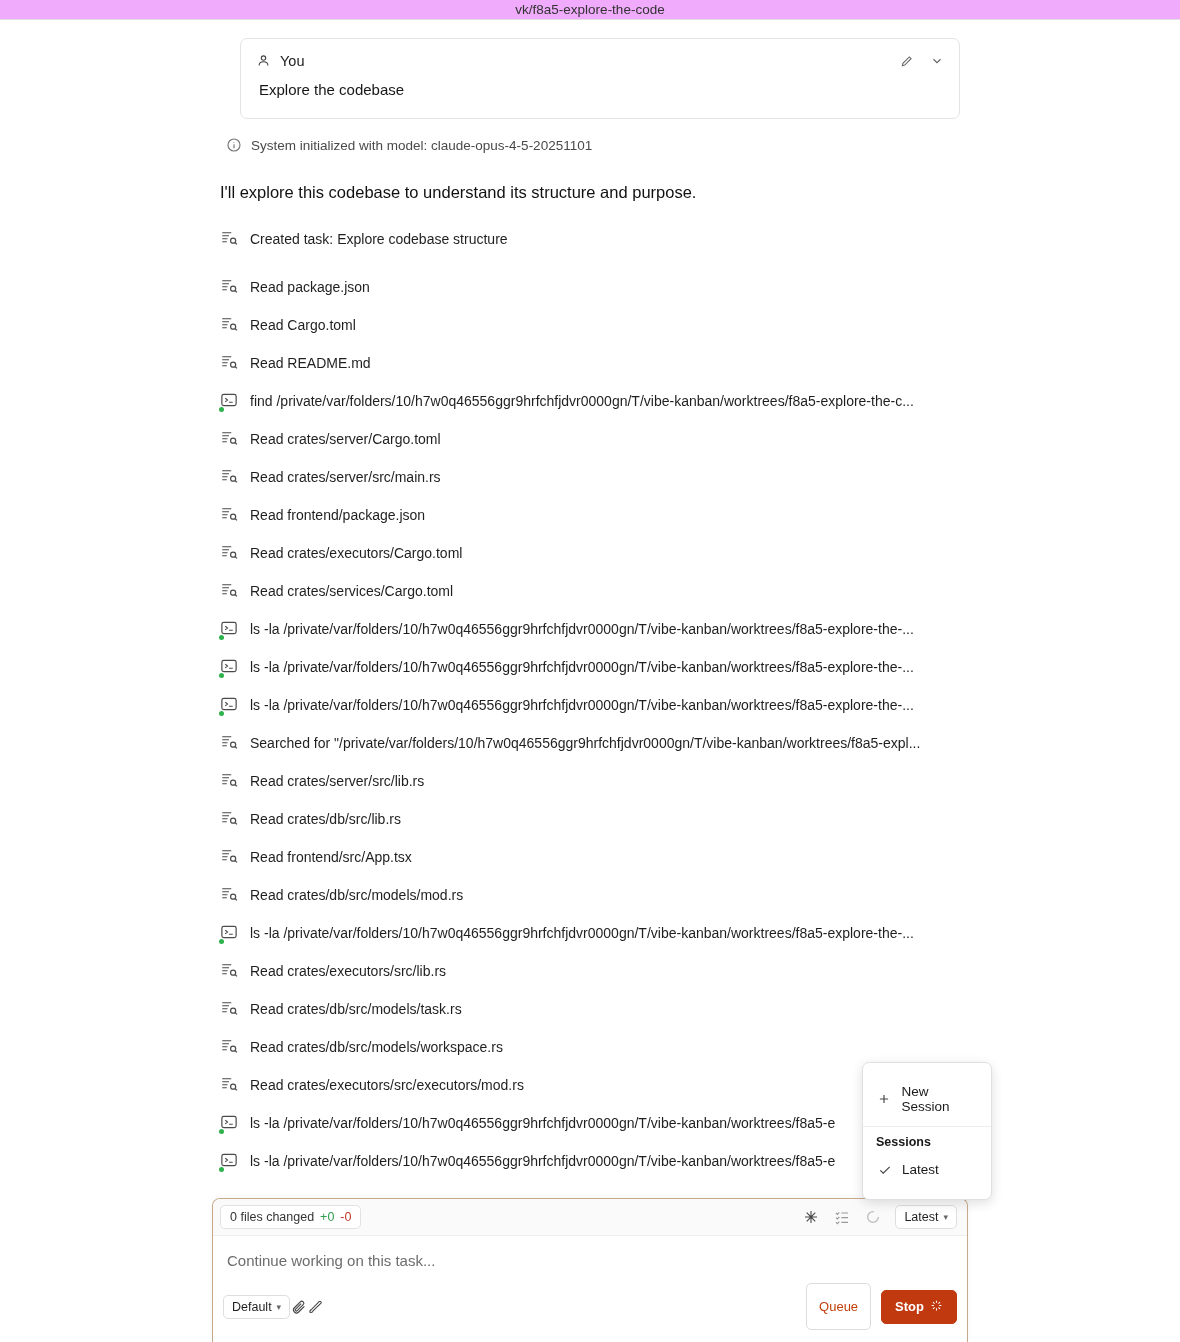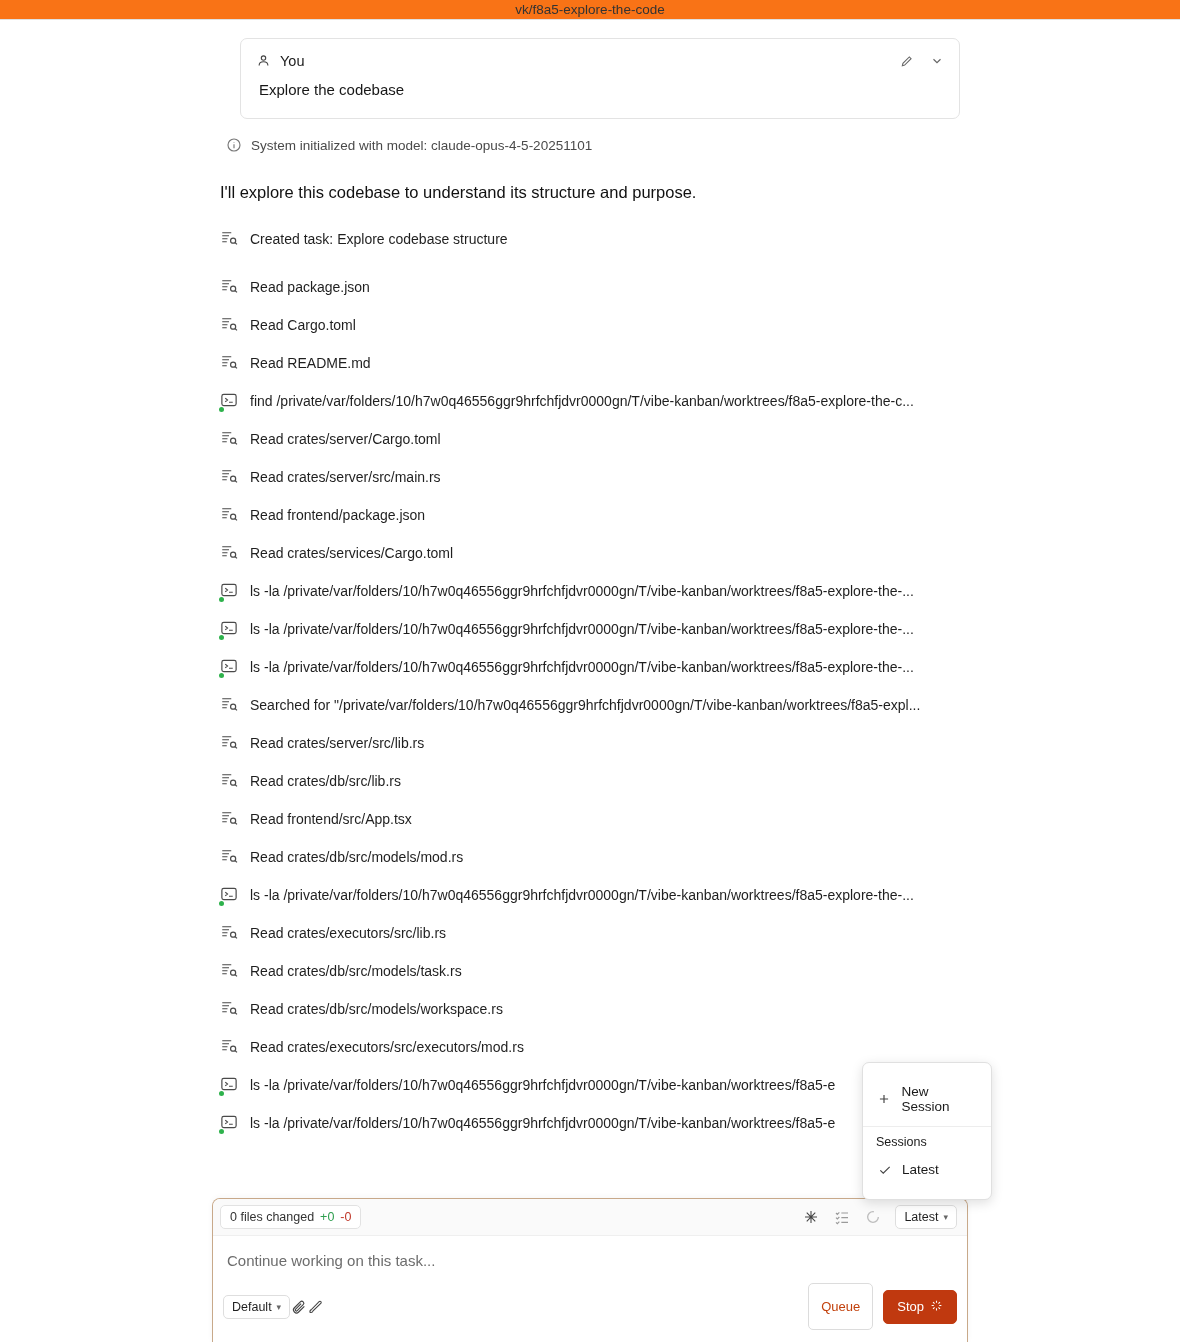--- a/index.html
+++ b/index.html
@@ -12,21 +12,21 @@
   body {
     width: 1180px;
     height: 1342px;
     position: relative;
     overflow: hidden;
   }
 
   
   .titlebar {
     height: 20px;
-    background: #f97316;
+    background: #f0abfc;
     border-bottom: 1px solid #e0e0e0;
     display: flex;
     align-items: center;
     justify-content: center;
     font-size: 13.5px;
     color: #333;
   }
 
   
   .content {
@@ -156,21 +156,21 @@
     gap: 9px;
     padding: 7px 13px;
     font-size: 13.5px;
     color: #1a1a1a;
     cursor: pointer;
   }
   .sp-sep { height: 1px; background: #ededed; margin: 5px 0; }
   .sp-heading {
     padding: 3px 13px 5px 13px;
     font-size: 12.5px;
-    font-weight: normal;
+    font-weight: bold;
     color: #1a1a1a;
   }
 
   
   .composer {
     position: absolute;
     left: 212px;
     right: 212px;
     bottom: 0;
     border: 1px solid #c8a98a;
@@ -238,21 +238,21 @@
     color: #c2410c;
     cursor: pointer;
     display: inline-flex;
     align-items: center;
     gap: 6px;
   }
   .btn-stop {
     background: #c0390f;
     border-color: #c0390f;
     color: #fff;
-    font-weight: normal;
+    font-weight: bold;
     padding: 8px 13px;
   }
   .cb-right { margin-left: auto; display: flex; align-items: center; gap: 10px; }
   .caret { font-size: 9px; color: #666; }
 </style>
 </head>
 <body>
 
 <div class="titlebar">
   <span>vk/f8a5-explore-the-code</span>
@@ -362,20 +362,28 @@
               <path d="M20 18l2.6 2.6"></path>
             </svg></span>
           <span class="label">Read frontend/package.json</span>
         </div>
         <div class="log-row">
           <span class="glyph"><svg width="18" height="18" viewBox="0 0 24 24" fill="none" stroke="currentColor" stroke-width="1.6">
               <path d="M3 5h12M3 9h9M3 13h7M3 17h6"></path>
               <circle cx="17.5" cy="15.5" r="3.4"></circle>
               <path d="M20 18l2.6 2.6"></path>
             </svg></span>
+          <span class="label">Read crates/executors/Cargo.toml</span>
+        </div>
+        <div class="log-row">
+          <span class="glyph"><svg width="18" height="18" viewBox="0 0 24 24" fill="none" stroke="currentColor" stroke-width="1.6">
+              <path d="M3 5h12M3 9h9M3 13h7M3 17h6"></path>
+              <circle cx="17.5" cy="15.5" r="3.4"></circle>
+              <path d="M20 18l2.6 2.6"></path>
+            </svg></span>
           <span class="label">Read crates/services/Cargo.toml</span>
         </div>
         <div class="log-row">
           <span class="glyph"><svg width="18" height="18" viewBox="0 0 24 24" fill="none" stroke="currentColor" stroke-width="1.6">
               <rect x="2.5" y="4.5" width="19" height="15" rx="2.5"></rect>
               <path d="M7 9.5l3 2.5-3 2.5M12 15h5"></path>
             </svg><span class="dot"></span></span>
           <span class="label">ls -la /private/var/folders/10/h7w0q46556ggr9hrfchfjdvr0000gn/T/vibe-kanban/worktrees/f8a5-explore-the-...</span>
         </div>
         <div class="log-row">

